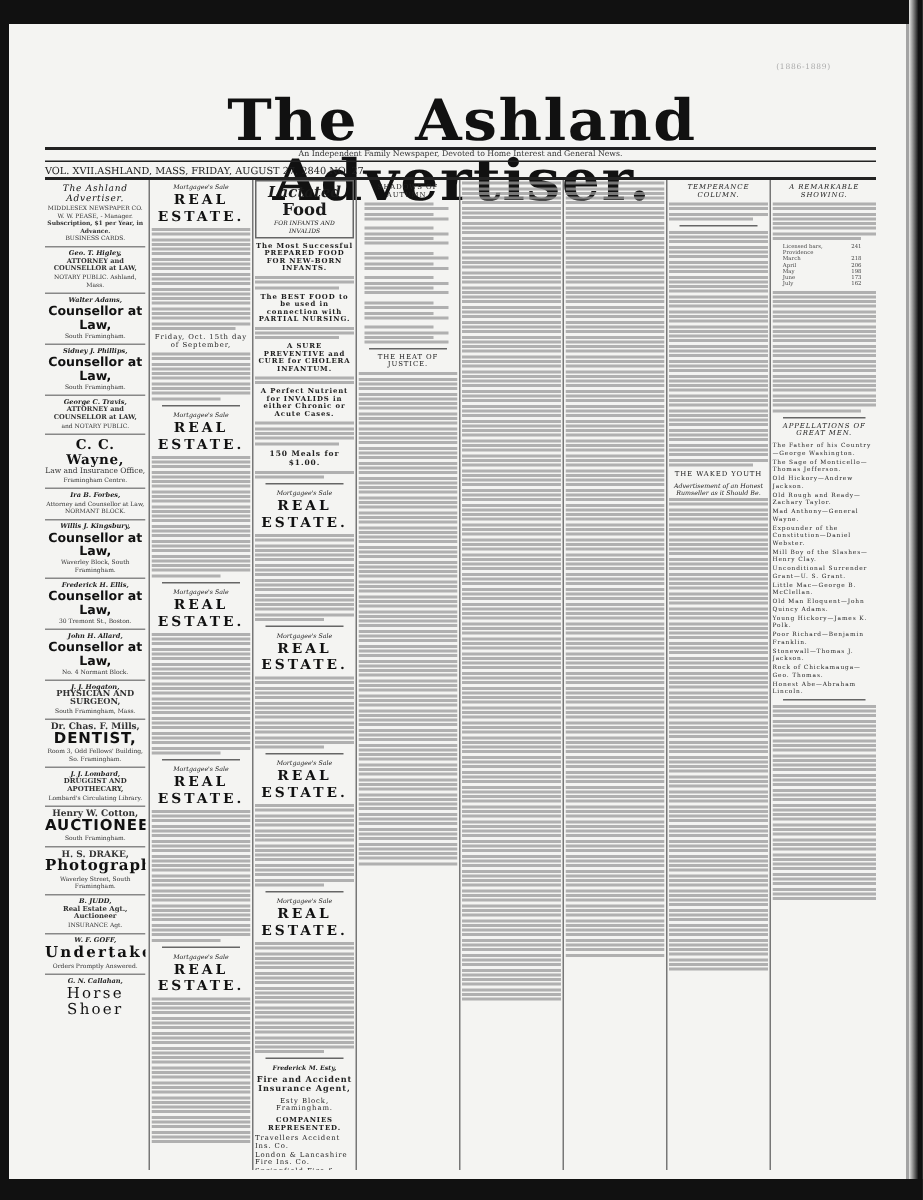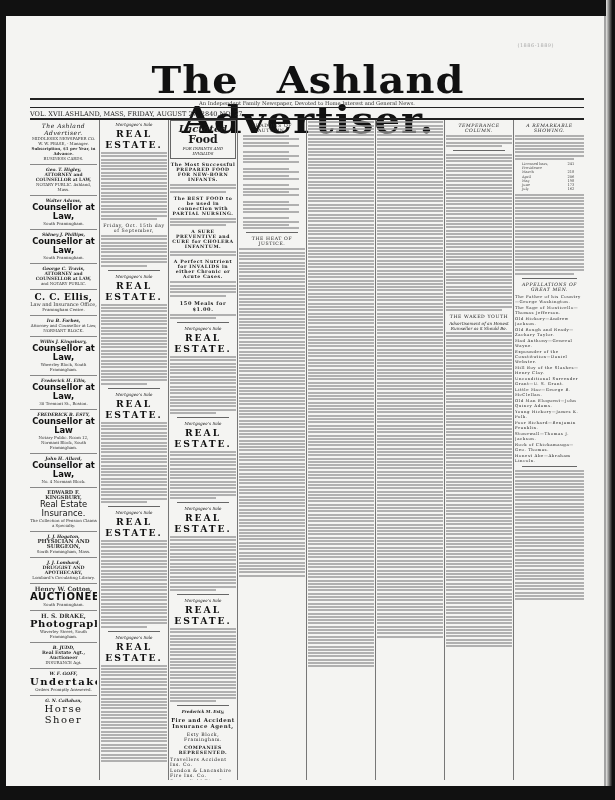--- a/index.html
+++ b/index.html
@@ -97,58 +97,53 @@
           <div class="nm">Sidney J. Phillips,</div>
           <div class="big">Counsellor at Law,</div>
           <div class="sub">South Framingham.</div>
         </div>
       <div class="card">
           <div class="nm">George C. Travis,</div>
           <div class="sub" style="font-weight:bold;font-size:4.4px">ATTORNEY and COUNSELLOR at LAW,</div>
           <div class="sub">and NOTARY PUBLIC.</div>
         </div>
       <div class="card">
-          <div class="serif-big" style="font-size:9px;font-weight:bold">C. C. Ellis,</div>
+          <div class="serif-big" style="font-size:9px;font-weight:bold">C. C. Wayne,</div>
           <div class="sub" style="font-size:5px">Law and Insurance Office,</div>
           <div class="sub">Framingham Centre.</div>
         </div>
       <div class="card">
           <div class="nm">Ira B. Forbes,</div>
           <div class="sub">Attorney and Counsellor at Law,</div>
           <div class="sub">NORMANT BLOCK.</div>
         </div>
       <div class="card">
           <div class="nm">Willis J. Kingsbury,</div>
           <div class="big">Counsellor at Law,</div>
           <div class="sub">Waverley Block, South Framingham.</div>
         </div>
       <div class="card">
           <div class="nm">Frederick H. Ellis,</div>
           <div class="big">Counsellor at Law,</div>
           <div class="sub">30 Tremont St., Boston.</div>
         </div>
       <div class="card">
-          <div class="nm">FREDERICK B. ESTY,</div>
-          <div class="big">Counsellor at Law</div>
-          <div class="sub">Notary Public. Room 12, Normant Block, South Framingham.</div>
-        </div>
-      <div class="card">
           <div class="nm">John H. Allard,</div>
           <div class="big">Counsellor at Law,</div>
           <div class="sub">No. 4 Normant Block.</div>
         </div>
       <div class="card">
-          <div class="sub" style="font-weight:bold;font-size:5px">EDWARD F. KINGSBURY,</div>
-          <div class="big" style="font-weight:normal">Real Estate Insurance.</div>
-          <div class="sub">The Collection of Pension Claims a Specialty.</div>
-        </div>
-      <div class="card">
           <div class="nm">J. J. Hogaton,</div>
           <div class="sub" style="font-weight:bold;font-size:5.5px">PHYSICIAN AND SURGEON,</div>
           <div class="sub">South Framingham, Mass.</div>
+        </div>
+      <div class="card">
+          <div class="sub" style="font-weight:bold;font-size:6px">Dr. Chas. F. Mills,</div>
+          <div class="bigger">DENTIST,</div>
+          <div class="sub">Room 3, Odd Fellows' Building, So. Framingham.</div>
         </div>
       <div class="card">
           <div class="nm">J. J. Lombard,</div>
           <div class="sub" style="font-weight:bold;font-size:4.6px">DRUGGIST AND APOTHECARY,</div>
           <div class="sub">Lombard's Circulating Library.</div>
         </div>
       <div class="card">
           <div class="sub" style="font-size:6px;font-weight:bold">Henry W. Cotton,</div>
           <div class="bigger">AUCTIONEER,</div>
           <div class="sub">South Framingham.</div>

